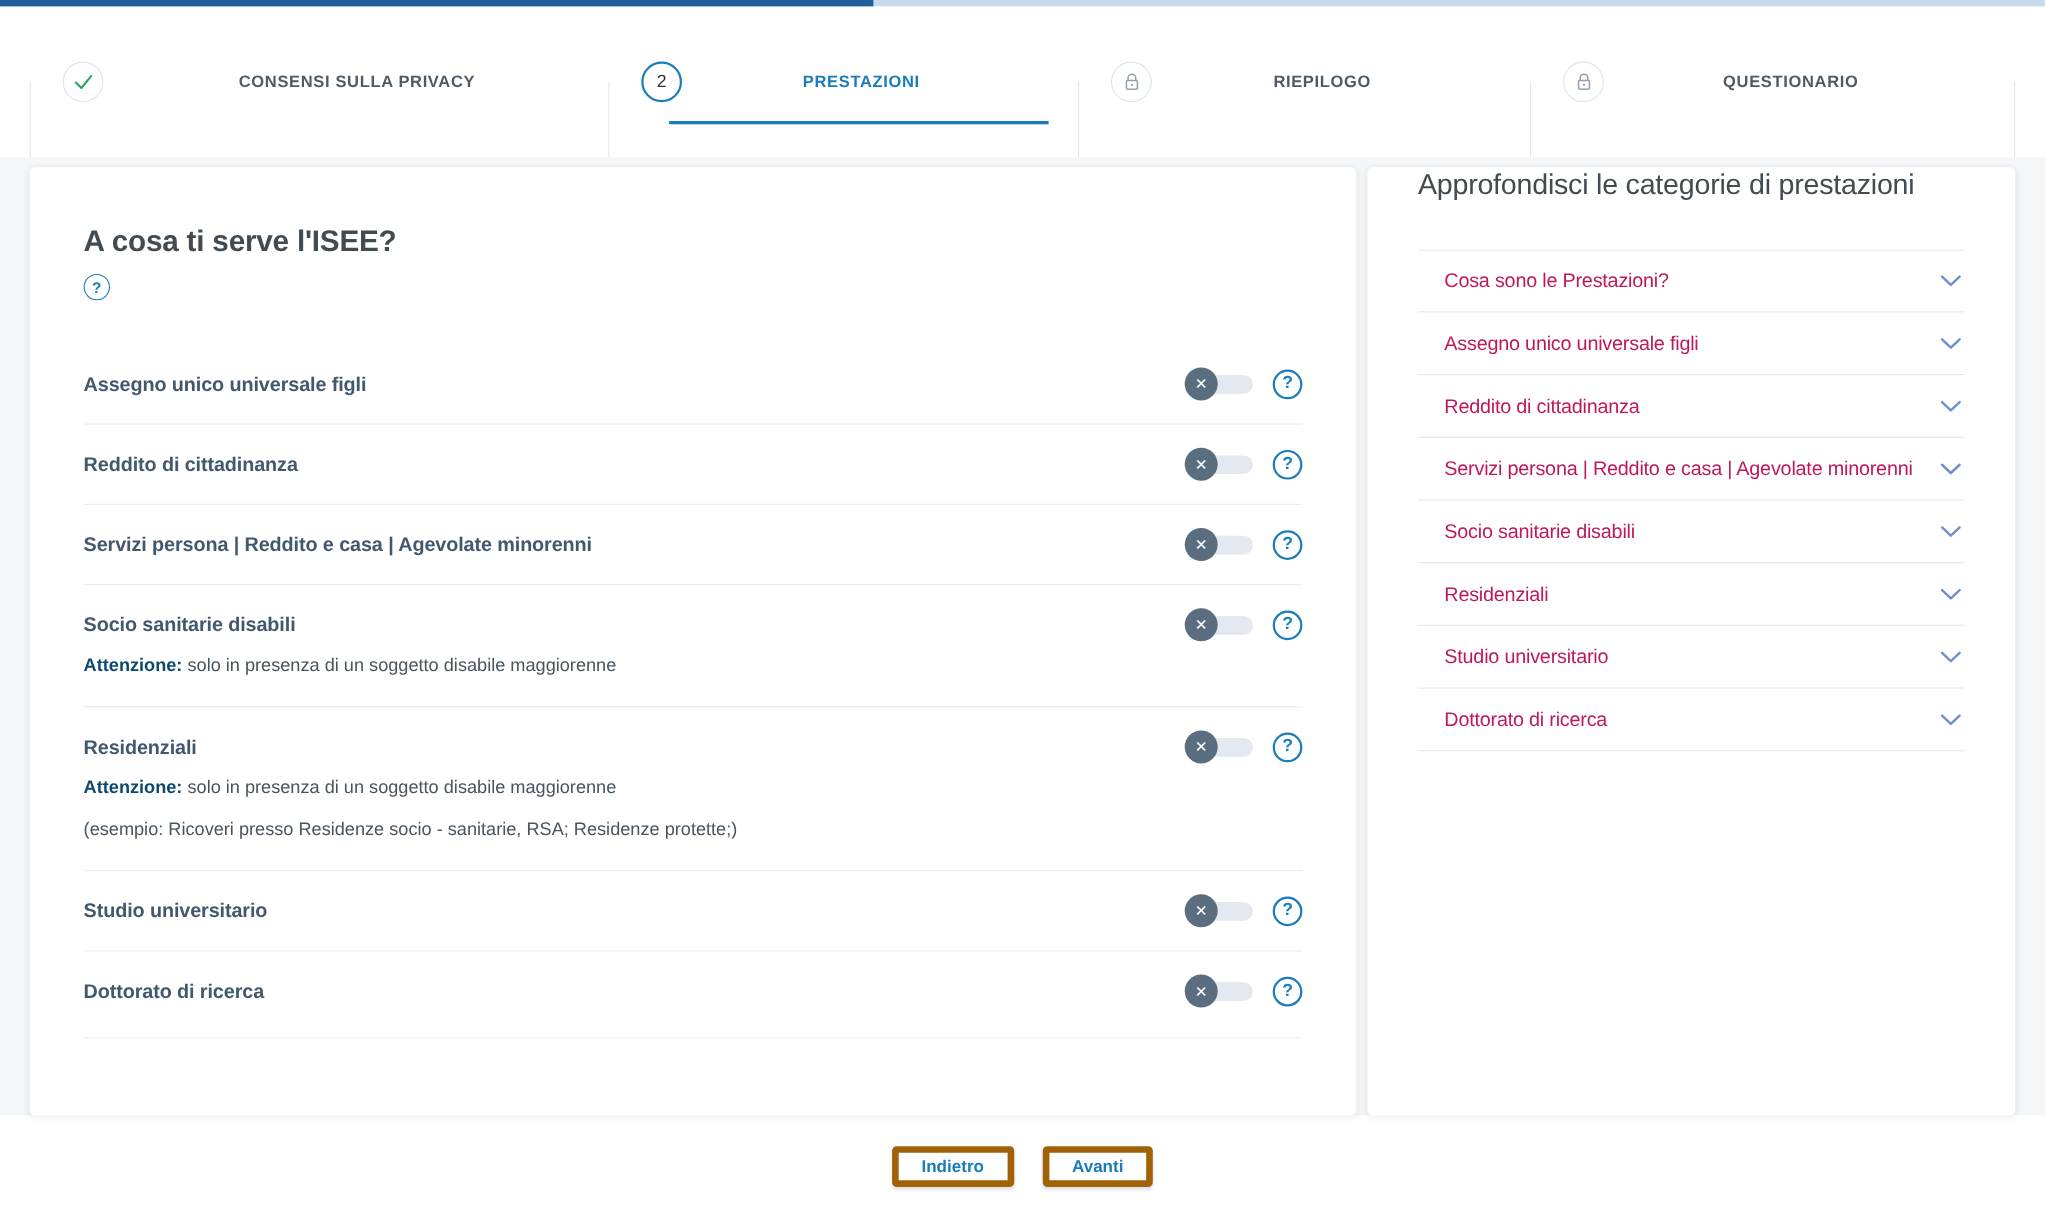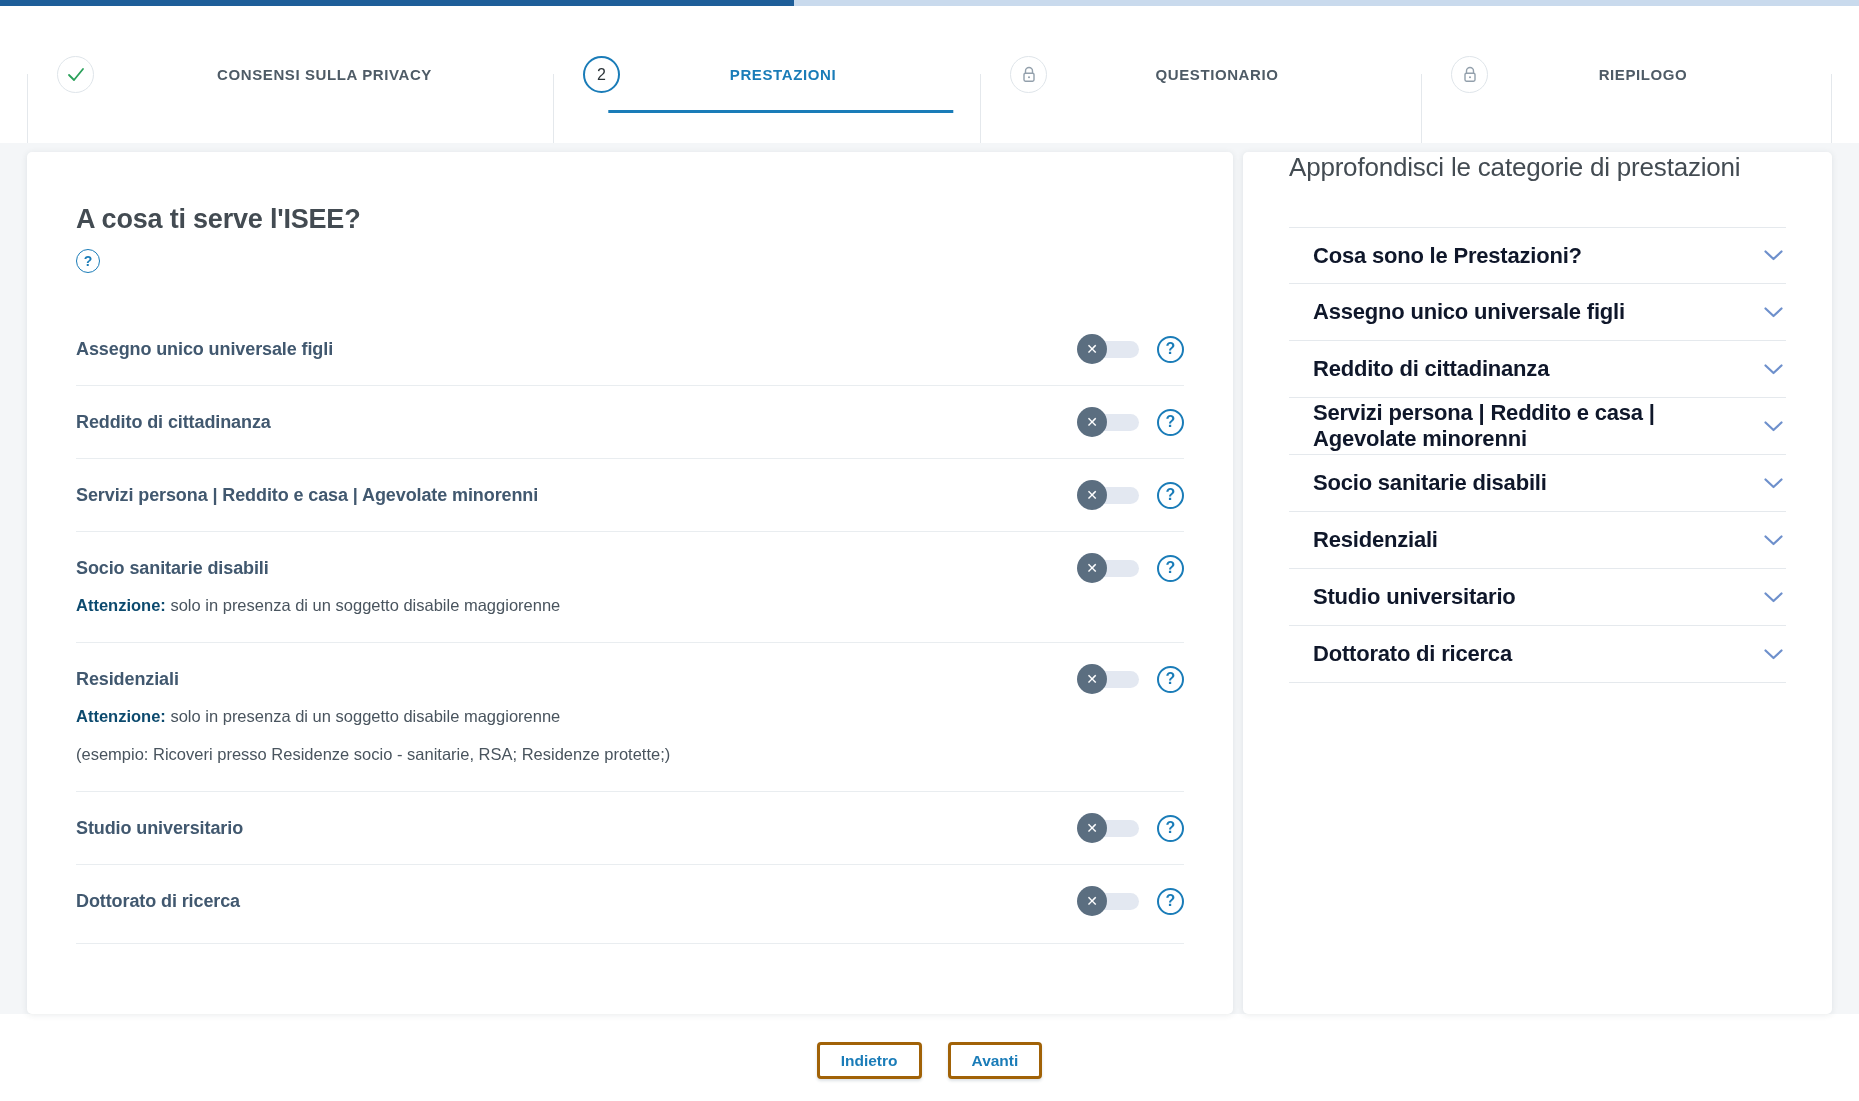--- a/index.html
+++ b/index.html
@@ -53,27 +53,27 @@
   .warning { margin-top:13px; font-size:16.5px; color:#49545e; }
   .warning .prefix { color:#0c4a6e; font-weight:700; }
   .note { margin-top:19px; font-size:16.5px; color:#49545e; }
   .prow.with-warning { padding-bottom:27px; }
 
   
   .aside-title { font-size:26px; font-weight:400; color:#434b52; letter-spacing:-.2px; }
   .aside-list { margin-top:44px; }
   .acc-item { height:57px; display:flex; align-items:center; border-bottom:1px solid #e5e9ed; cursor:pointer; padding:0 2px 0 24px; }
   .aside-list .acc-item:first-child { border-top:1px solid #e5e9ed; }
-  .acc-label { font-size:22px; font-weight:700; color:#0f172a; letter-spacing:-.2px; flex:1; padding-right:8px; }
+  .acc-label { font-size:18px; font-weight:400; color:#be185d; letter-spacing:-.2px; flex:1; padding-right:8px; }
   .chevron { flex:0 0 auto; display:flex; align-items:center; }
 
   
   .footer { height:87px; background:#ffffff; display:flex; justify-content:center; align-items:flex-start;
     padding-top:28px; gap:26px; }
-  .btn { height:37px; padding:0 21px; background:#fff; border:3px solid #a16207; border-radius:4px;
+  .btn { height:37px; padding:0 21px; background:#fff; border:6px solid #a16207; border-radius:4px;
     color:#1a7cb8; font-size:15.5px; font-weight:600; font-family:inherit; cursor:pointer;
     box-shadow:0 2px 3px rgba(30,60,90,.15); }
 </style>
 </head>
 <body>
 
 <div class="progress-track">
   <div class="progress-fill"></div>
 </div>
 
@@ -83,41 +83,41 @@
       <svg width="18" height="15" viewBox="0 0 18 15">
           <polyline points="2,8 7,13 16,2" fill="none" stroke="#2aa05a" stroke-width="1.8" stroke-linecap="round" stroke-linejoin="round"></polyline>
         </svg>
     </span>
     <span class="step-label">CONSENSI SULLA PRIVACY</span>
   </div>
   <div class="step step-2 active">
     <span class="step-icon num">2</span>
     <span class="step-label">PRESTAZIONI</span>
     <span class="active-underline"></span>
+  </div>
+  <div class="step step-4">
+    <span class="step-icon">
+      <svg width="16" height="18" viewBox="0 0 16 18" fill="none" stroke="#93a0ac" stroke-width="1.4">
+        <path d="M4.5 7.2V5a3.5 3.5 0 0 1 7 0v2.2"></path>
+          <rect x="3" y="7.2" width="10" height="8" rx="1.4"></rect>
+        <circle cx="8" cy="11.2" r="1" fill="#93a0ac" stroke="none"></circle>
+        </svg>
+    </span>
+    <span class="step-label">RIEPILOGO</span>
   </div>
   <div class="step step-3">
     <span class="step-icon">
       <svg width="16" height="18" viewBox="0 0 16 18" fill="none" stroke="#93a0ac" stroke-width="1.4">
         <path d="M4.5 7.2V5a3.5 3.5 0 0 1 7 0v2.2"></path>
           <rect x="3" y="7.2" width="10" height="8" rx="1.4"></rect>
         <circle cx="8" cy="11.2" r="1" fill="#93a0ac" stroke="none"></circle>
         </svg>
     </span>
     <span class="step-label">QUESTIONARIO</span>
   </div>
-  <div class="step step-4">
-    <span class="step-icon">
-      <svg width="16" height="18" viewBox="0 0 16 18" fill="none" stroke="#93a0ac" stroke-width="1.4">
-        <path d="M4.5 7.2V5a3.5 3.5 0 0 1 7 0v2.2"></path>
-          <rect x="3" y="7.2" width="10" height="8" rx="1.4"></rect>
-        <circle cx="8" cy="11.2" r="1" fill="#93a0ac" stroke="none"></circle>
-        </svg>
-    </span>
-    <span class="step-label">RIEPILOGO</span>
-  </div>
 </div>
 
 <div class="content">
 
   <div class="card card-main">
     <div class="page-title">A cosa ti serve l'ISEE?</div>
     <div class="page-subtitle">
       <span class="help-icon small">?</span>
     </div>
 

